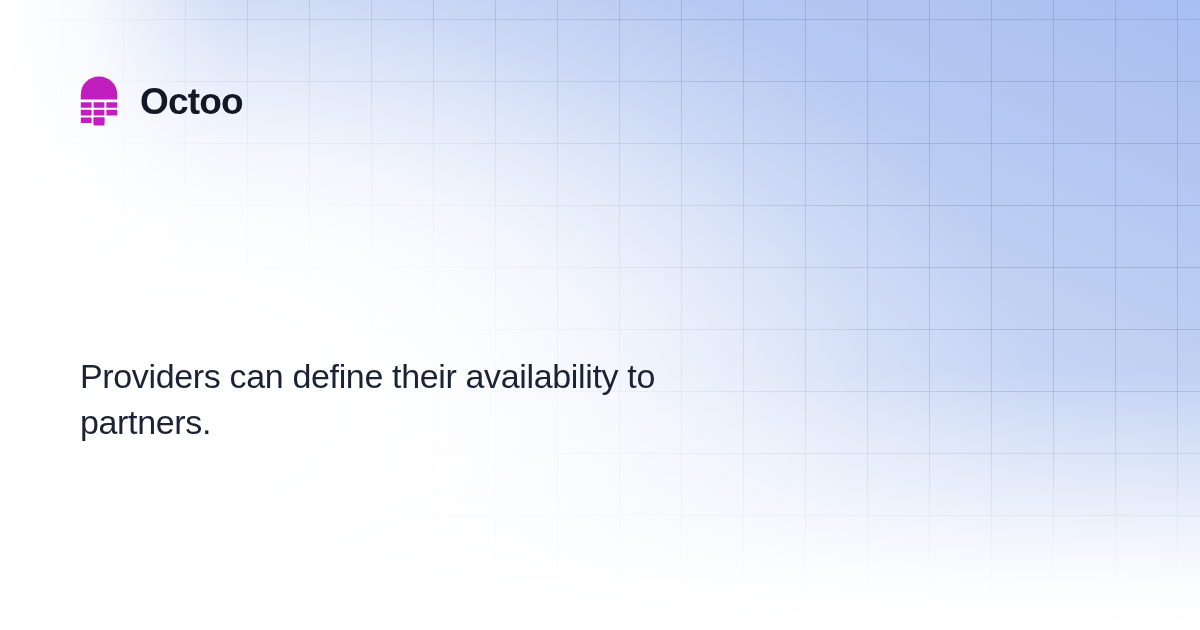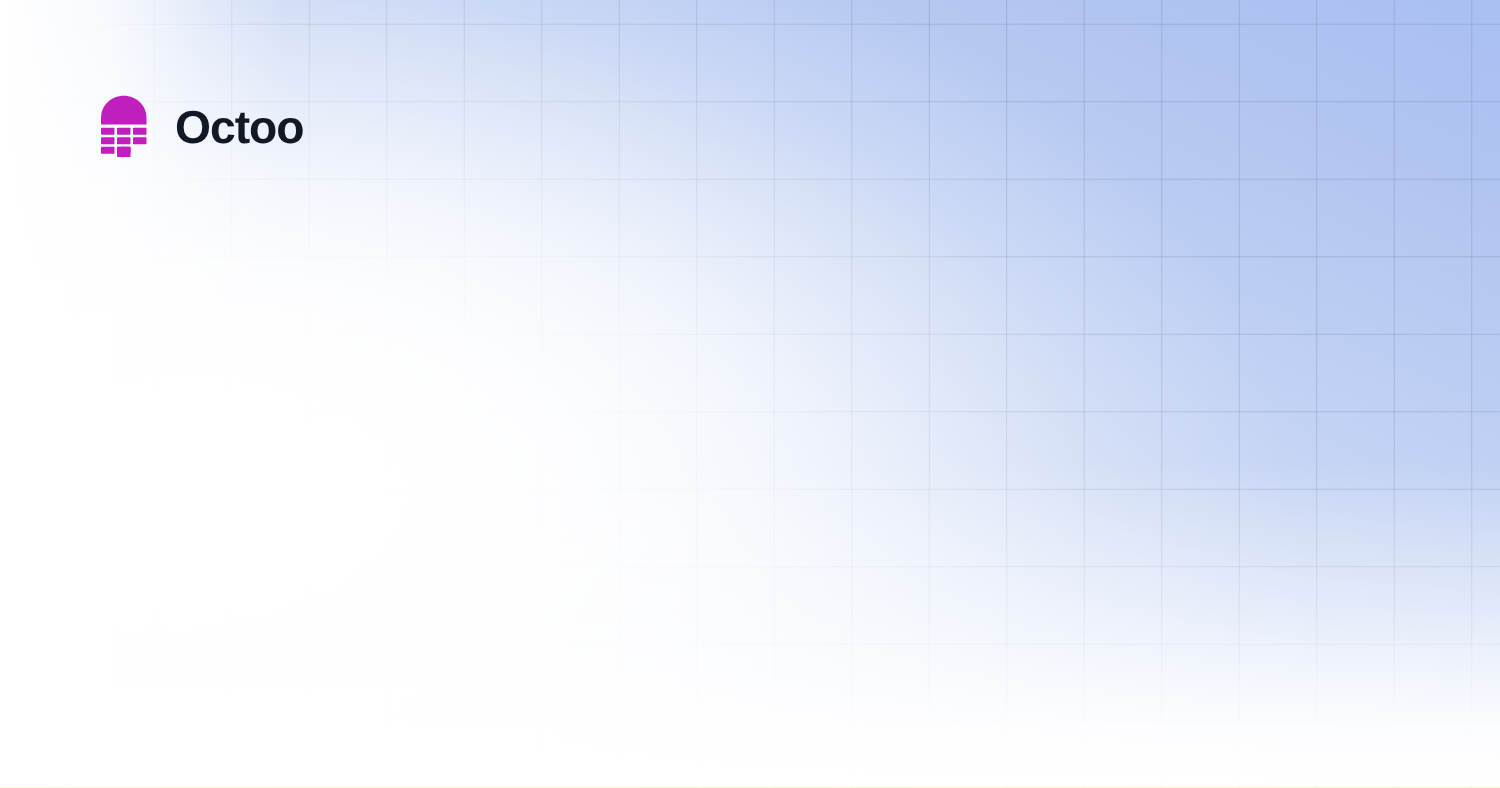--- a/index.html
+++ b/index.html
@@ -6,21 +6,21 @@
     margin: 0;
     padding: 0;
     background: #ffffff;
   }
 
   #og-card {
     position: relative;
     width: 1200px;
     height: 630px;
     overflow: hidden;
-    background: #fde047;
+    background: #e5e5e5;
     font-family: "Liberation Sans", sans-serif;
     -webkit-font-smoothing: antialiased;
   }
 
   
 
   
   .bg-gradient {
     position: absolute;
     inset: 0;
@@ -191,16 +191,17 @@
             <rect x="13.6" y="41.4" width="10.8" height="5.6" rx="0.6"></rect>
 
             <rect x="13.6" y="41.4" width="10.8" height="8.1" rx="0.6"></rect>
           </g>
         </svg>
       </span>
       <span class="brand-name">Octoo</span>
     </div>
 
     <div class="headline">
+      <p class="subtitle">Providers can define their availability to partners.</p>
     </div>
 
   </div>
 </div>
 
 </body></html>

